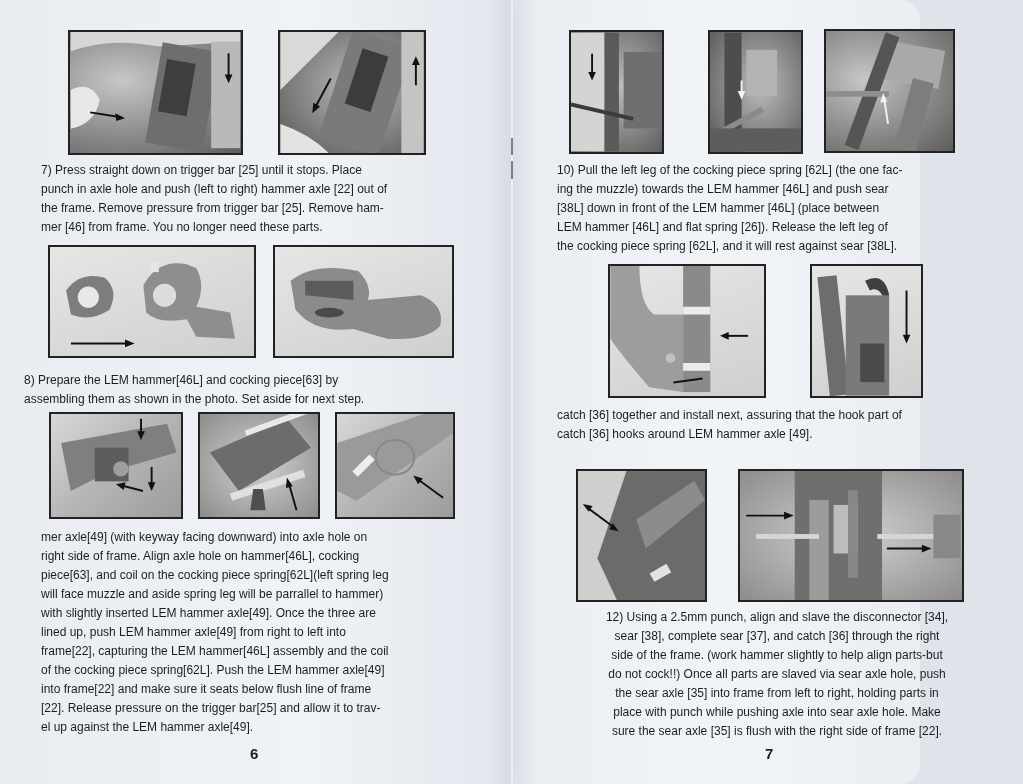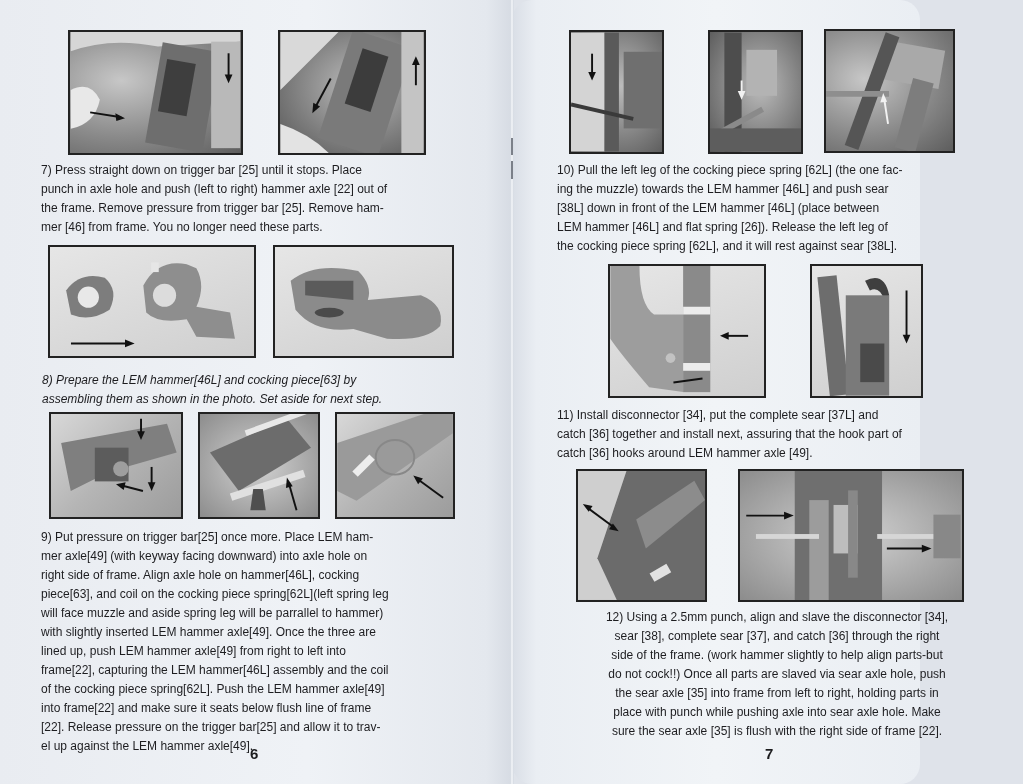--- a/index.html
+++ b/index.html
@@ -90,21 +90,21 @@
       </svg>
     </div>
     <div class="photo shade-light" style="left:273px;top:245px;width:181px;height:113px;">
       <svg viewBox="0 0 181 113">
         <path d="M15 35 Q40 15 85 25 Q100 40 95 55 L150 50 Q175 60 170 82 Q155 98 115 95 L80 85 Q40 90 20 65Z" fill="#8b8b8b"></path>
         <path d="M30 35 L80 35 L80 55 L30 50Z" fill="#5b5b5b"></path>
         <ellipse cx="55" cy="68" rx="15" ry="5" fill="#4a4a4a"></ellipse>
       </svg>
     </div>
 
-    <div class="step" style="left:42px;top:371px;width:430px;font-style:italic;">
+    <div class="step" style="left:24px;top:371px;width:430px;">
       <div>8)  Prepare the LEM hammer[46L] and cocking piece[63] by</div>
       <div>assembling them as shown in the photo.  Set aside for next step.</div>
     </div>
 
     <div class="photo shade-c" style="left:49px;top:412px;width:134px;height:107px;">
       <svg viewBox="0 0 134 107">
         <path d="M10 30 L120 10 L130 40 L60 60 L20 80Z" fill="#7f7f7f"></path>
         <rect x="45" y="35" width="35" height="35" fill="#5c5c5c"></rect>
         <circle cx="72" cy="57" r="8" fill="#9e9e9e"></circle>
         <g>
@@ -139,21 +139,20 @@
         <rect x="15" y="50" width="25" height="8" fill="#ededed" transform="rotate(-45 27 54)"></rect>
         <ellipse cx="60" cy="45" rx="20" ry="18" fill="none" stroke="#888" stroke-width="2"></ellipse>
         <g>
             <line x1="110" y1="87" x2="84" y2="68" stroke="#111" stroke-width="2"></line>
             <polygon points="79,64 89,67 84,73" fill="#111"></polygon>
           </g>
       </svg>
     </div>
 
     <div class="step" style="left:41px;top:528px;width:430px;">
-      <div>9)  Put pressure on trigger bar[25] once more.  Place LEM ham-</div>
       <div>mer axle[49] (with keyway facing downward) into axle hole on</div>
       <div>right side of frame. Align axle hole on hammer[46L], cocking</div>
       <div>piece[63], and coil on the cocking piece spring[62L](left spring leg</div>
       <div>will face muzzle and aside spring leg will be parrallel to hammer)</div>
       <div>with slightly inserted LEM hammer axle[49].  Once the three are</div>
       <div>lined up, push LEM hammer axle[49] from right to left into</div>
       <div>frame[22], capturing the LEM hammer[46L] assembly and the coil</div>
       <div>of the cocking piece spring[62L].  Push the LEM hammer axle[49]</div>
       <div>into frame[22] and make sure it seats below flush line of frame</div>
       <div>[22].  Release pressure on the trigger bar[25] and allow it to trav-</div>
@@ -231,21 +230,20 @@
         <rect x="35" y="30" width="45" height="104" fill="#7a7a7a"></rect>
         <rect x="50" y="80" width="25" height="40" fill="#4a4a4a"></rect>
         <g>
             <line x1="98" y1="25" x2="98" y2="75" stroke="#111" stroke-width="2"></line>
             <polygon points="98,80 94,71 102,71" fill="#111"></polygon>
           </g>
       </svg>
     </div>
 
     <div class="step" style="left:45px;top:406px;width:440px;">
-      <div>11) Install disconnector [34],  put the complete sear [37L] and</div>
       <div>catch [36] together and install next, assuring that the hook part of</div>
       <div>catch [36] hooks around LEM hammer axle [49].</div>
     </div>
 
     <div class="photo shade-a" style="left:64px;top:469px;width:131px;height:133px;">
       <svg viewBox="0 0 131 133">
         <rect x="0" y="0" width="131" height="133" fill="#cfcfcf"></rect>
         <path d="M50 0 L131 0 L131 133 L40 133 L20 90 Z" fill="#6b6b6b"></path>
         <path d="M60 50 L120 10 L131 30 L70 80Z" fill="#8c8c8c"></path>
         <rect x="75" y="100" width="20" height="10" fill="#e2e2e2" transform="rotate(-30 85 105)"></rect>

